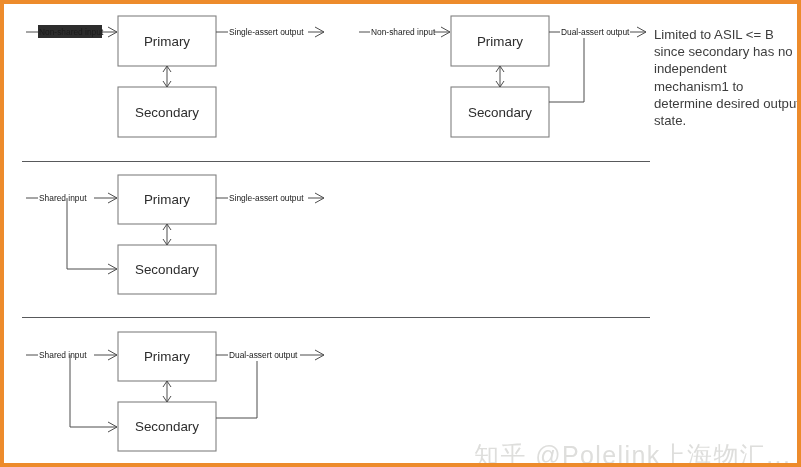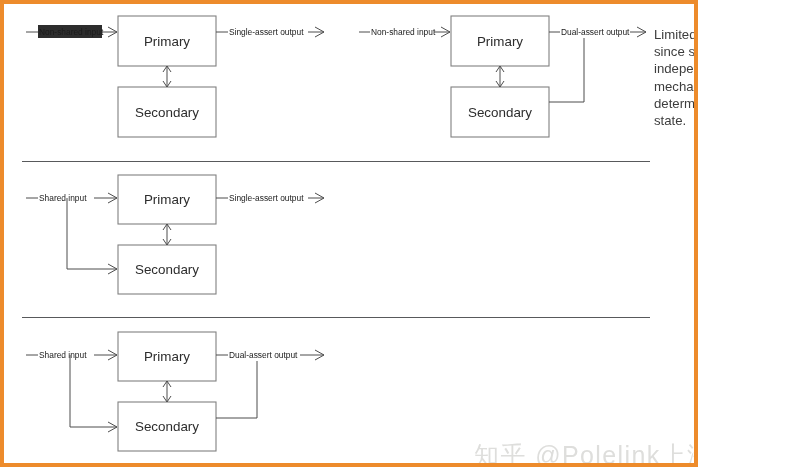--- a/index.html
+++ b/index.html
@@ -1,18 +1,18 @@
 <!DOCTYPE html>
 <html><head>
 <meta charset="utf-8">
 <style>
   html,body{margin:0;padding:0;background:#ffffff;}
   body{font-family:"Liberation Sans",sans-serif;}
   #page{
-    position:relative;width:698px;height:467px;background:#ffffff;
+    position:relative;width:801px;height:467px;background:#ffffff;
     box-sizing:border-box;border:4px solid #ED8B2B;overflow:hidden;
   }
   .row{position:absolute;left:0;width:801px;}
   .row1{top:0;height:153px;}
   .row2{top:153px;height:160px;}
   .row3{top:313px;height:154px;}
   .divider{position:absolute;left:18px;width:628px;height:1px;background:#58595b;}
   .div1{top:157px;}
   .div2{top:313px;}
 

